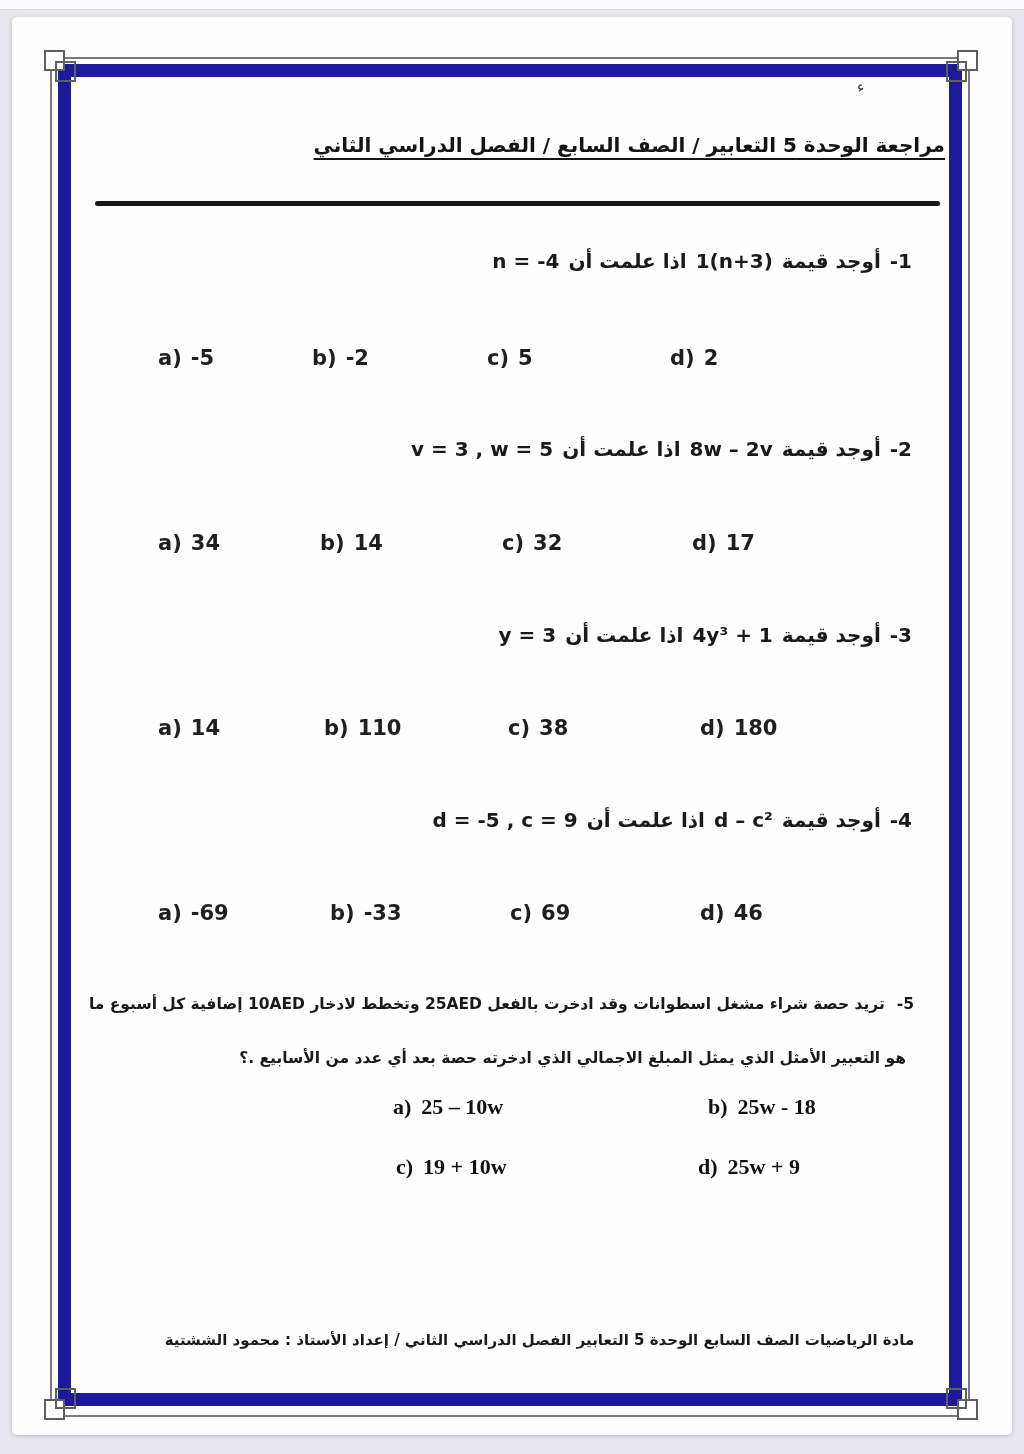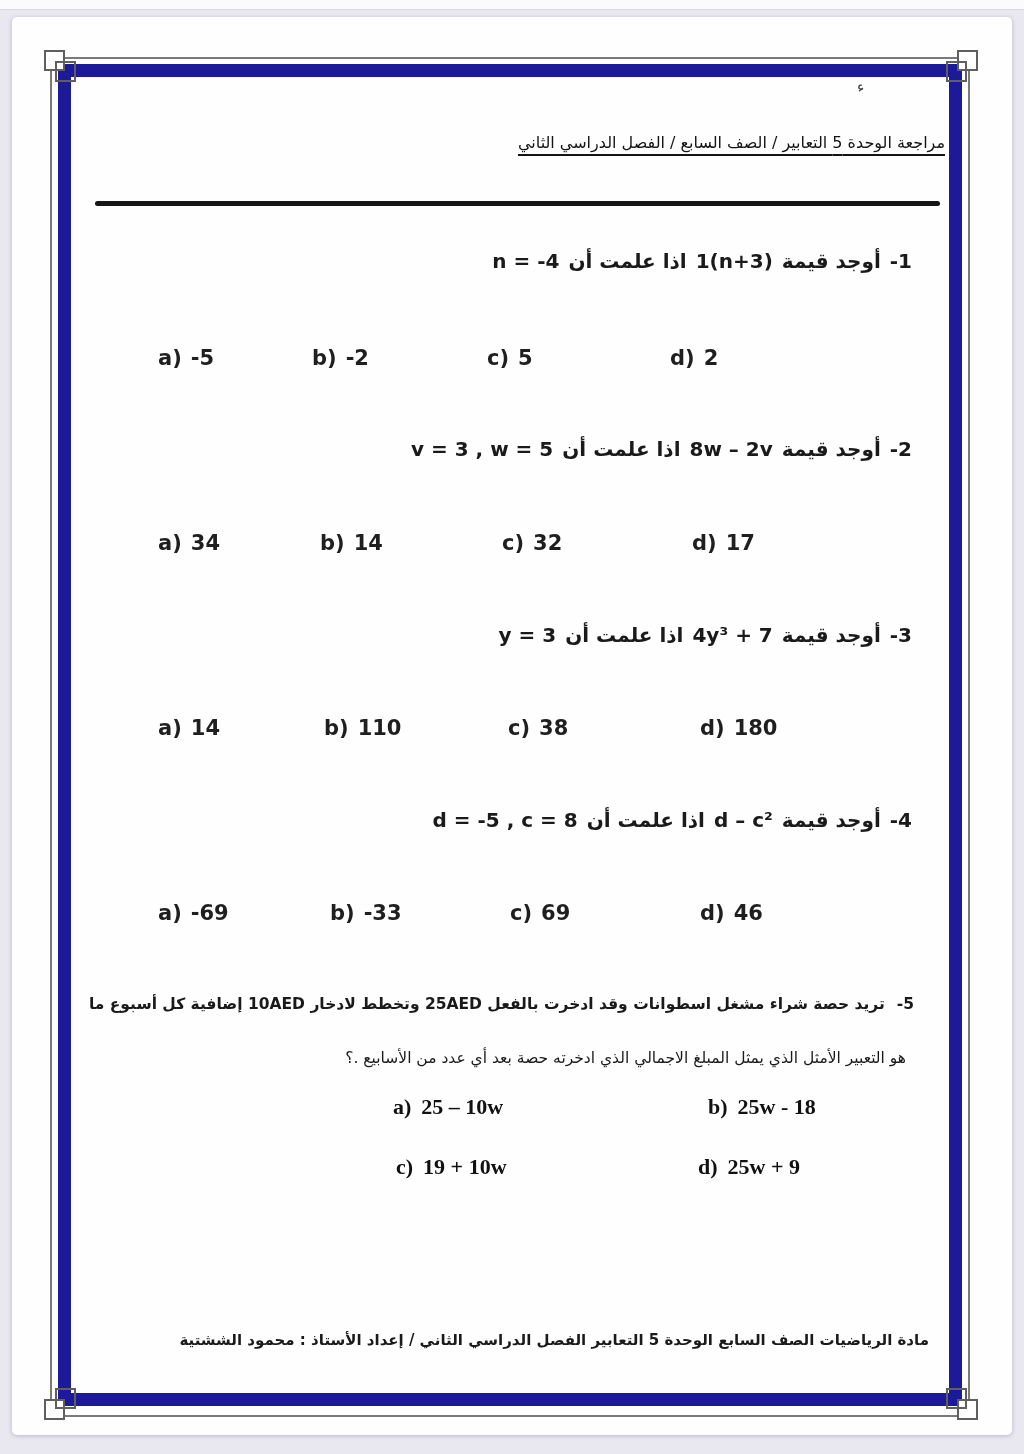--- a/index.html
+++ b/index.html
@@ -25,51 +25,51 @@
   .corner .sq1{background:#ffffff;}
   .corner .sq2{background:transparent;}
   .corner.tl .sq1{left:0;top:0;}   .corner.tl .sq2{left:11px;top:11px;}
   .corner.tr .sq1{right:0;top:0;}  .corner.tr .sq2{right:11px;top:11px;}
   .corner.bl .sq1{left:0;bottom:0;}  .corner.bl .sq2{left:11px;bottom:11px;}
   .corner.br .sq1{right:0;bottom:0;} .corner.br .sq2{right:11px;bottom:11px;}
   .corner-mark{right:160px;top:78px;font-size:15px;color:#3c3c3c;transform:rotate(-12deg);z-index:4;}
 
   .title{
     right:79px;top:133px;direction:rtl;z-index:4;
-    font-size:16px;font-weight:normal;color:#141414;
+    font-size:20px;font-weight:bold;color:#141414;
     text-decoration:underline;text-decoration-thickness:2px;text-underline-offset:6px;
     white-space:nowrap;letter-spacing:.2px;
   }
   .rule{left:95px;top:201px;width:845px;height:5px;background:#161616;border-radius:3px;z-index:4;}
 
   .q{
     right:112px;direction:rtl;display:flex;align-items:baseline;column-gap:9px;
     font-size:20px;font-weight:bold;color:#1a1a1a;white-space:nowrap;z-index:4;
   }
   .qnum,.qmath{direction:ltr;unicode-bidi:isolate;}
   .opt-row{left:0;width:1024px;height:34px;z-index:4;}
   .opt{
     position:absolute;display:flex;column-gap:9px;align-items:baseline;
     font-size:21px;font-weight:bold;color:#1f1f1f;white-space:pre;
   }
   .wp-line1{
     right:110px;direction:rtl;display:flex;align-items:baseline;column-gap:12px;
     font-size:15.5px;font-weight:bold;color:#1a1a1a;white-space:nowrap;z-index:4;
   }
   .wp-line2{
-    right:118px;direction:rtl;font-size:15.5px;font-weight:normal;color:#1a1a1a;
+    right:118px;direction:rtl;font-size:15.5px;font-weight:bold;color:#1a1a1a;
     white-space:nowrap;z-index:4;
   }
   .wp-opt{
     position:absolute;display:flex;column-gap:10px;align-items:baseline;z-index:4;
     font-family:"Liberation Serif","DejaVu Serif",serif;
     font-size:22px;font-weight:bold;color:#111;white-space:pre;
   }
   .footer{
-    left:150px;right:95px;top:1331px;direction:rtl;z-index:4;
+    left:150px;right:95px;top:1331px;text-align:center;direction:rtl;z-index:4;
     font-size:15px;font-weight:bold;color:#1a1a1a;white-space:nowrap;
   }
 </style>
 </head>
 <body>
 
 <div class="abs top-strip"></div>
 <div class="abs card"></div>
 
 <div class="abs frame-gray"></div>
@@ -120,37 +120,37 @@
 <div class="abs opt-row" style="top:531px;">
   <span class="opt" style="left:158px;"><span>a)</span><span>34</span></span>
   <span class="opt" style="left:320px;"><span>b)</span><span>14</span></span>
   <span class="opt" style="left:502px;"><span>c)</span><span>32</span></span>
   <span class="opt" style="left:692px;"><span>d)</span><span>17</span></span>
 </div>
 
 <div class="abs q" style="top:623px;">
   <span class="qnum">-3</span>
   <span>أوجد قيمة</span>
-  <span class="qmath">4y³ + 7</span>
+  <span class="qmath">4y³ + 1</span>
   <span>اذا علمت أن</span>
   <span class="qmath">y = 3</span>
 </div>
 <div class="abs opt-row" style="top:716px;">
   <span class="opt" style="left:158px;"><span>a)</span><span>14</span></span>
   <span class="opt" style="left:324px;"><span>b)</span><span>110</span></span>
   <span class="opt" style="left:508px;"><span>c)</span><span>38</span></span>
   <span class="opt" style="left:700px;"><span>d)</span><span>180</span></span>
 </div>
 
 <div class="abs q" style="top:808px;">
   <span class="qnum">-4</span>
   <span>أوجد قيمة</span>
   <span class="qmath">d – c²</span>
   <span>اذا علمت أن</span>
-  <span class="qmath">d = -5 , c = 8</span>
+  <span class="qmath">d = -5 , c = 9</span>
 </div>
 <div class="abs opt-row" style="top:901px;">
   <span class="opt" style="left:158px;"><span>a)</span><span>-69</span></span>
   <span class="opt" style="left:330px;"><span>b)</span><span>-33</span></span>
   <span class="opt" style="left:510px;"><span>c)</span><span>69</span></span>
   <span class="opt" style="left:700px;"><span>d)</span><span>46</span></span>
 </div>
 
 <div class="abs wp-line1" style="top:995px;">
   <span class="qnum">-5</span>

